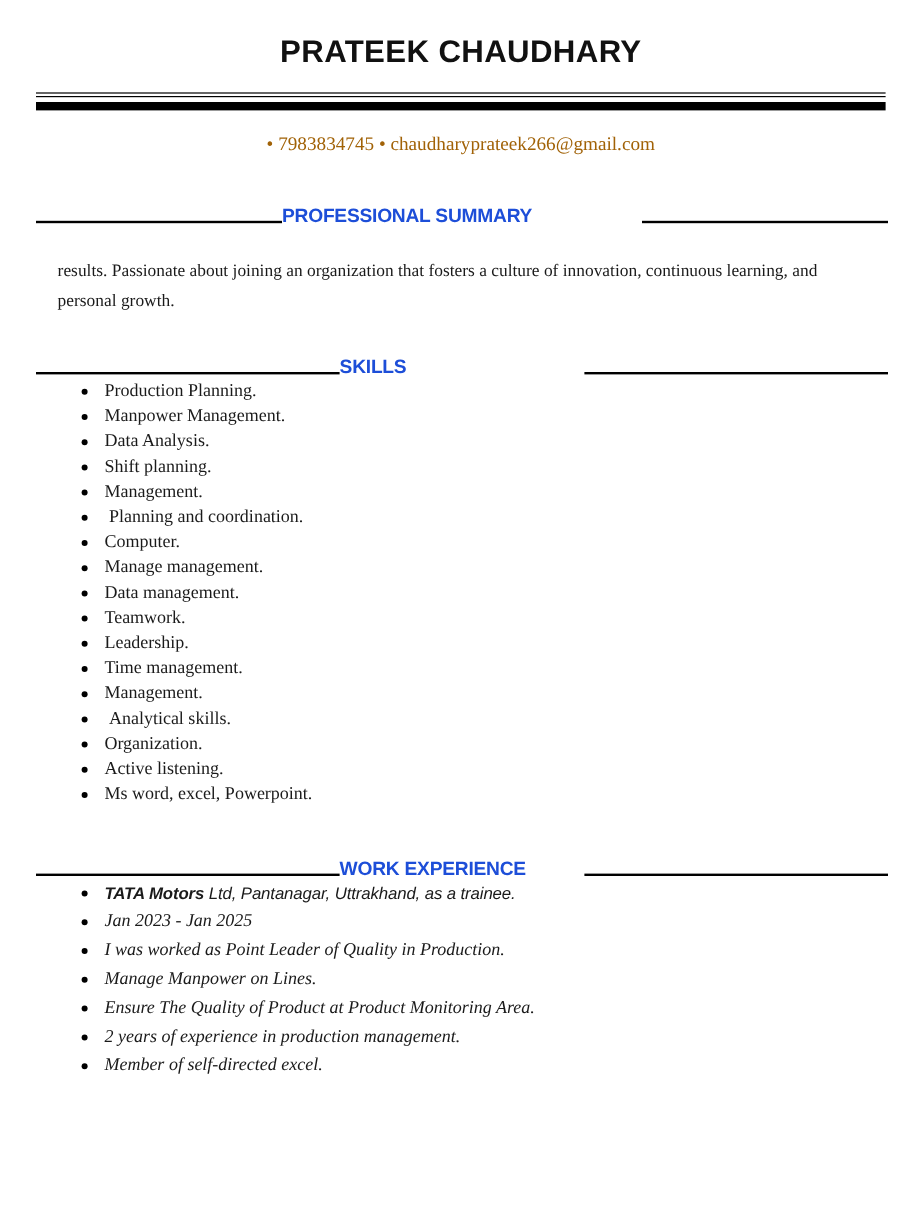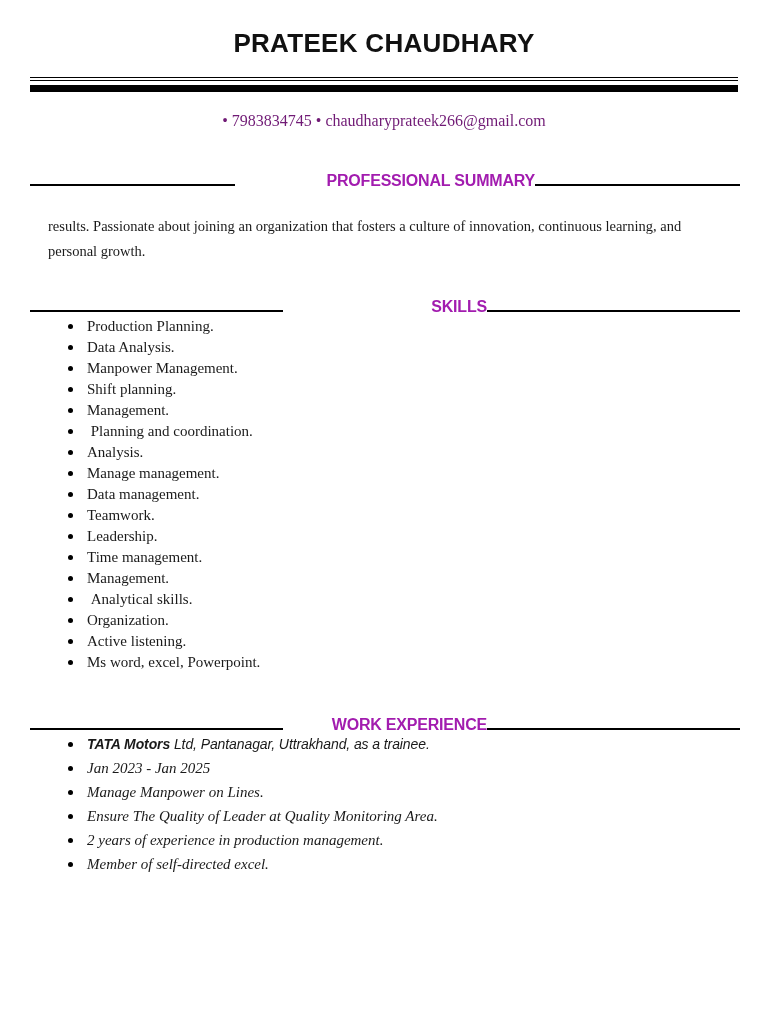--- a/index.html
+++ b/index.html
@@ -34,45 +34,45 @@
     background: transparent;
   }
   .rule-thick { height: 7px; background: #000; margin-top: 4px; }
 
   
   .contact {
     margin-top: 19px;
     text-align: center;
     font-size: 16px;
     line-height: 20px;
-    color: #701a75;
+    color: #a16207;
   }
 
   
   .sec-hdr {
     display: flex;
     justify-content: space-between;
     align-items: flex-end;
     margin-left: 30px;
     margin-right: 28px;
   }
   .sec-hdr .line { height: 2px; background: #000; margin-bottom: 4px; flex: 0 0 auto; }
   .hdr-ps .line { width: 205px; }
   .hdr-skills .line { width: 253px; }
   .hdr-work .line { width: 253px; }
   .sec-hdr h2 {
     margin: 0;
     flex: 1 1 auto;
-    text-align: right;
+    text-align: left;
     font-family: "Liberation Sans", sans-serif;
     font-weight: bold;
     font-size: 16px;
     line-height: 18px;
     letter-spacing: -0.2px;
-    color: #a21caf;
+    color: #1d4ed8;
     white-space: nowrap;
   }
   .hdr-ps { margin-top: 41px; }
   .hdr-skills { margin-top: 34px; }
   .hdr-work { margin-top: 43px; }
 
   
   .summary {
     margin: 24px 48px 0 48px;
     font-size: 14.5px;
@@ -135,41 +135,41 @@
     <div class="line"></div>
   </div>
 
   <ul class="blist skills-list">
     <li>
         <span class="bullet"></span>
         <span class="txt">Production Planning.</span>
       </li>
     <li>
         <span class="bullet"></span>
+        <span class="txt">Manpower Management.</span>
+      </li>
+    <li>
+        <span class="bullet"></span>
         <span class="txt">Data Analysis.</span>
       </li>
     <li>
         <span class="bullet"></span>
-        <span class="txt">Manpower Management.</span>
-      </li>
-    <li>
-        <span class="bullet"></span>
         <span class="txt">Shift planning.</span>
       </li>
     <li>
         <span class="bullet"></span>
         <span class="txt">Management.</span>
       </li>
     <li>
         <span class="bullet"></span>
         <span class="txt">&nbsp;Planning and coordination.</span>
       </li>
     <li>
         <span class="bullet"></span>
-        <span class="txt">Analysis.</span>
+        <span class="txt">Computer.</span>
       </li>
     <li>
         <span class="bullet"></span>
         <span class="txt">Manage management.</span>
       </li>
     <li>
         <span class="bullet"></span>
         <span class="txt">Data management.</span>
       </li>
     <li>
@@ -216,25 +216,29 @@
     <li class="sans">
         <span class="bullet"></span>
         <span class="txt"><span class="emp">TATA Motors</span><span> Ltd, Pantanagar, Uttrakhand, as a trainee.</span></span>
       </li>
     <li>
         <span class="bullet"></span>
         <span class="txt">Jan 2023 - Jan 2025</span>
       </li>
     <li>
         <span class="bullet"></span>
+        <span class="txt">I was worked as Point Leader of Quality in Production.</span>
+      </li>
+    <li>
+        <span class="bullet"></span>
         <span class="txt">Manage Manpower on Lines.</span>
       </li>
     <li>
         <span class="bullet"></span>
-        <span class="txt">Ensure The Quality of Leader at Quality Monitoring Area.</span>
+        <span class="txt">Ensure The Quality of Product at Product Monitoring Area.</span>
       </li>
     <li>
         <span class="bullet"></span>
         <span class="txt">2 years of experience in production management.</span>
       </li>
     <li>
         <span class="bullet"></span>
         <span class="txt">Member of self-directed excel.</span>
       </li>
   </ul>

